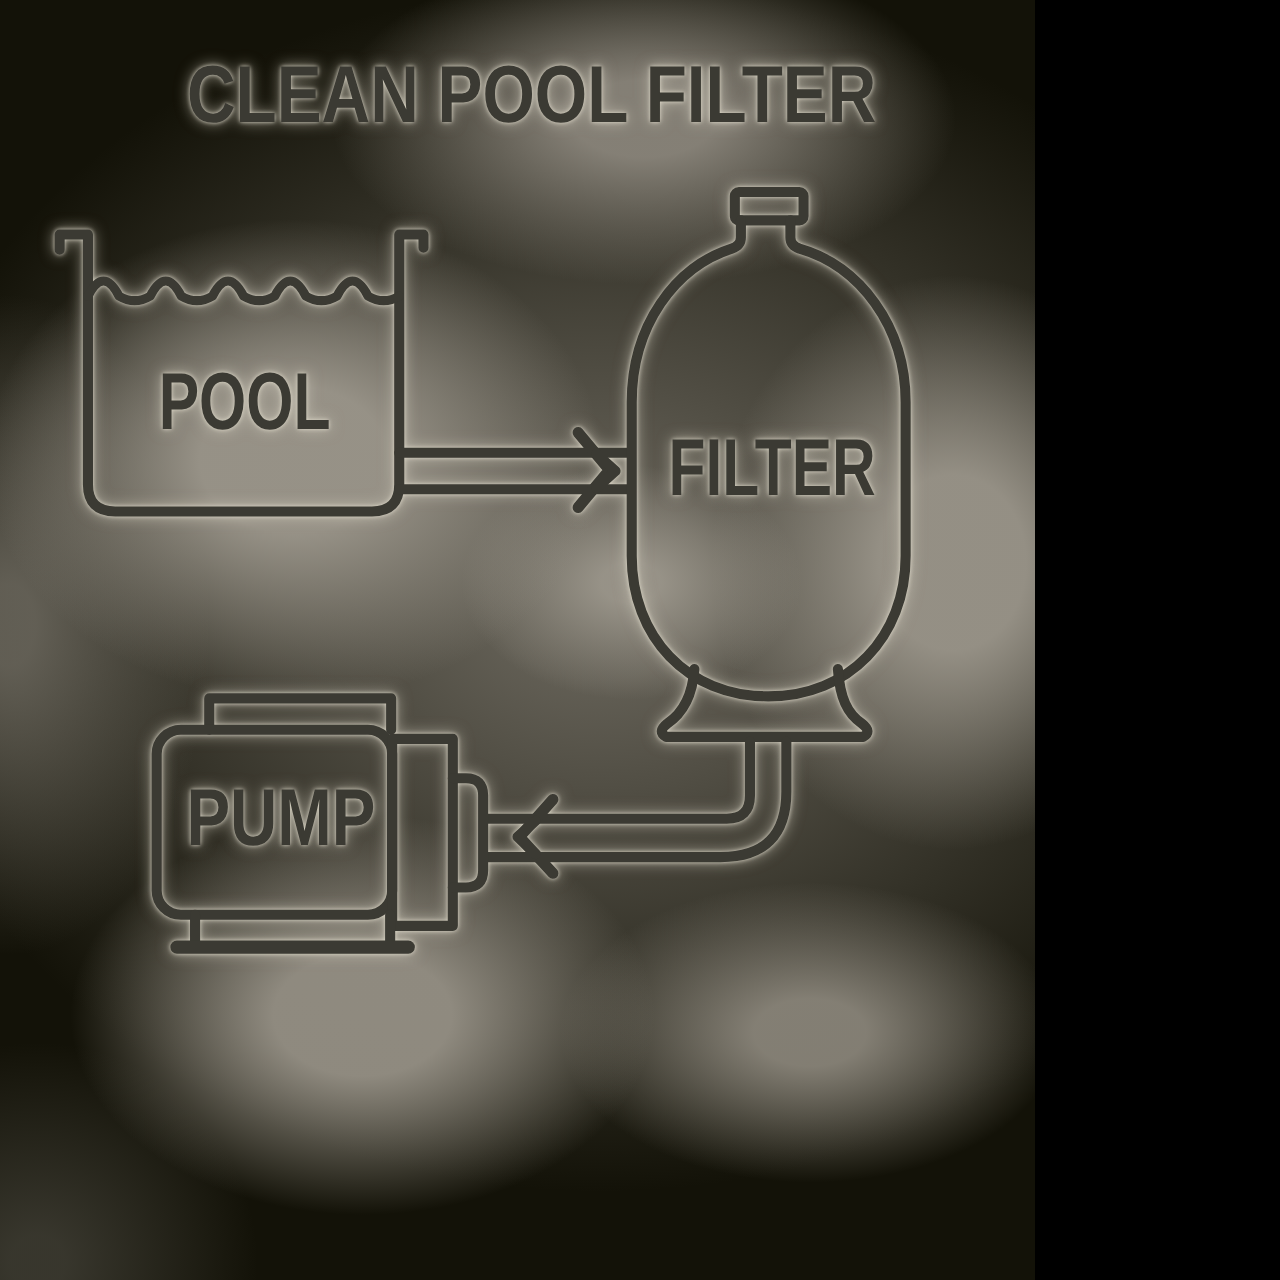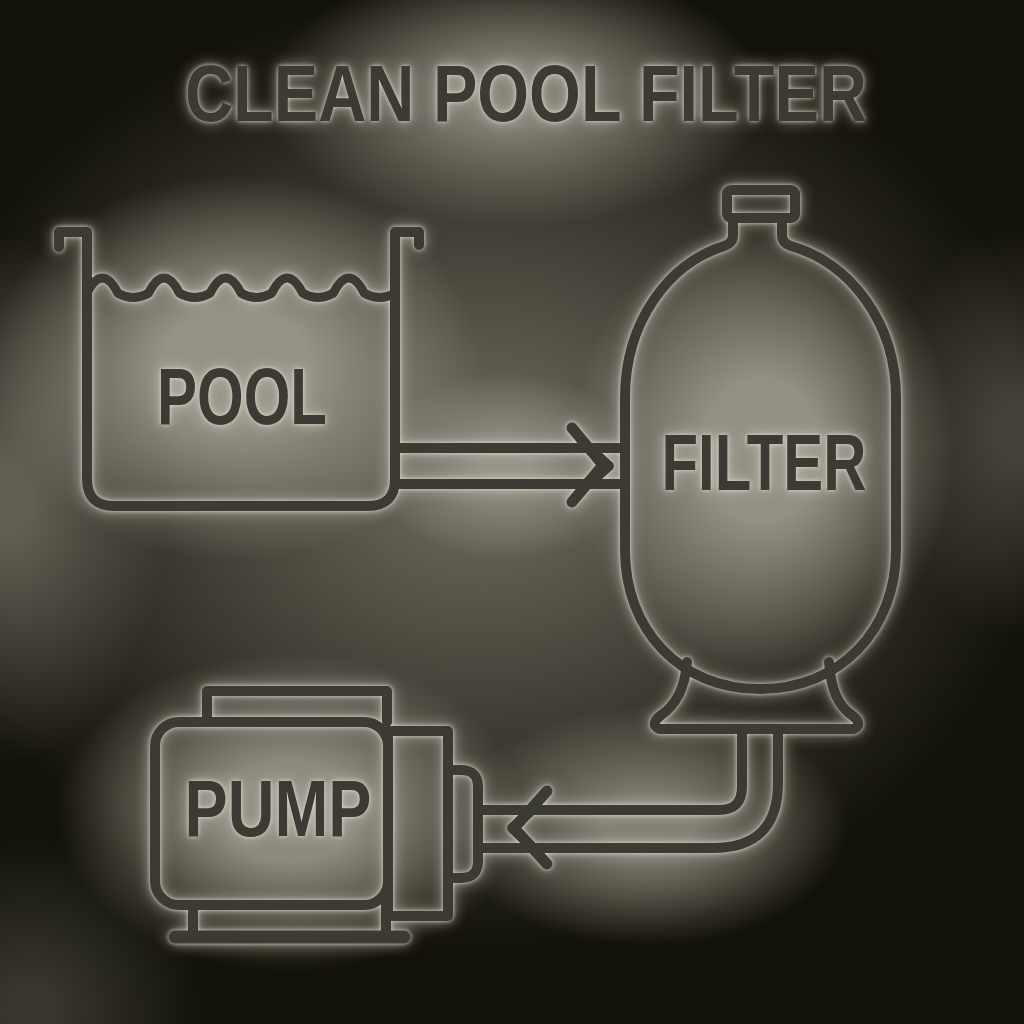--- a/index.html
+++ b/index.html
@@ -1,18 +1,18 @@
 <!DOCTYPE html>
 <html><head>
 <meta charset="utf-8">
 <style>
   html,body{margin:0;padding:0;background:#000;}
   .stage{
     position:relative;
-    width:1024px;height:1024px;
+    width:828px;height:1024px;
     overflow:hidden;
     background-color:#131208;
     background-image:
       radial-gradient(ellipse 320px 170px at 515px 95px,  rgba(137,132,122,0.95) 18%, rgba(137,132,122,0) 78%),
       radial-gradient(ellipse 300px 235px at 235px 368px, rgba(152,147,136,0.98) 25%, rgba(152,147,136,0) 82%),
       radial-gradient(ellipse 160px 110px at 505px 466px, rgba(160,155,144,0.85) 15%, rgba(160,155,144,0) 85%),
       radial-gradient(ellipse 235px 280px at 762px 450px, rgba(150,145,134,0.98) 25%, rgba(150,145,134,0) 82%),
       radial-gradient(ellipse 285px 195px at 290px 812px, rgba(145,140,129,0.98) 25%, rgba(145,140,129,0) 82%),
       radial-gradient(ellipse 250px 150px at 648px 826px, rgba(141,136,125,0.9) 18%, rgba(141,136,125,0) 80%),
       radial-gradient(ellipse 200px 330px at 8px 500px,   rgba(118,114,104,0.75) 10%, rgba(118,114,104,0) 80%),

